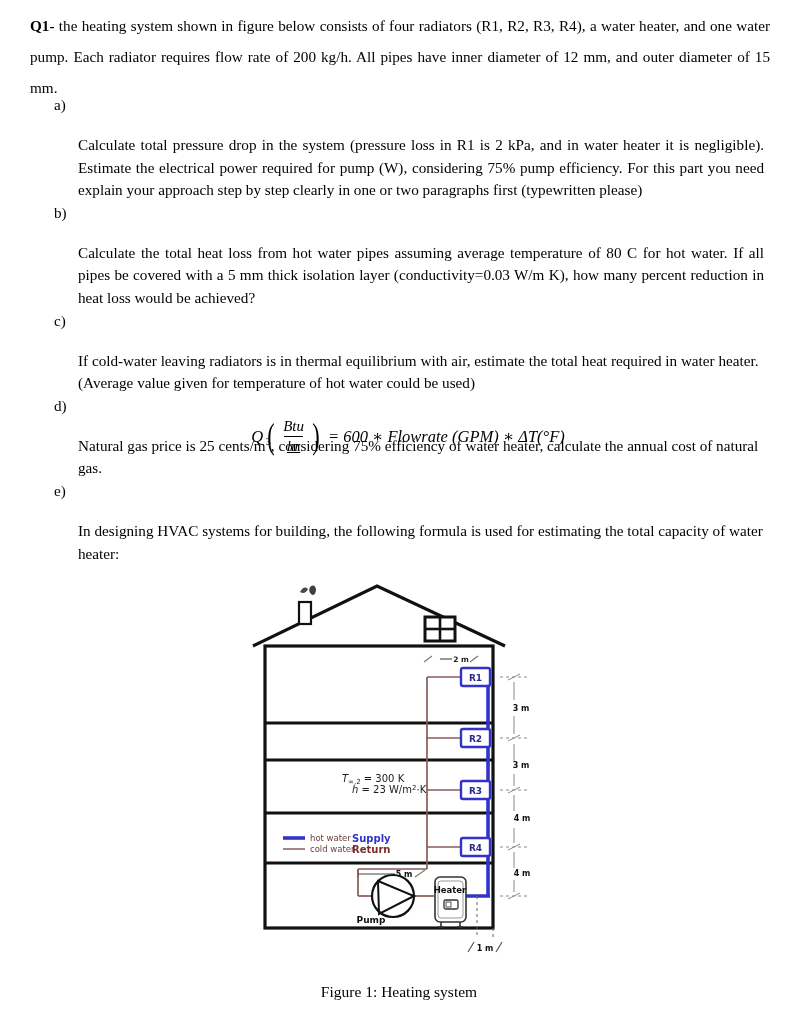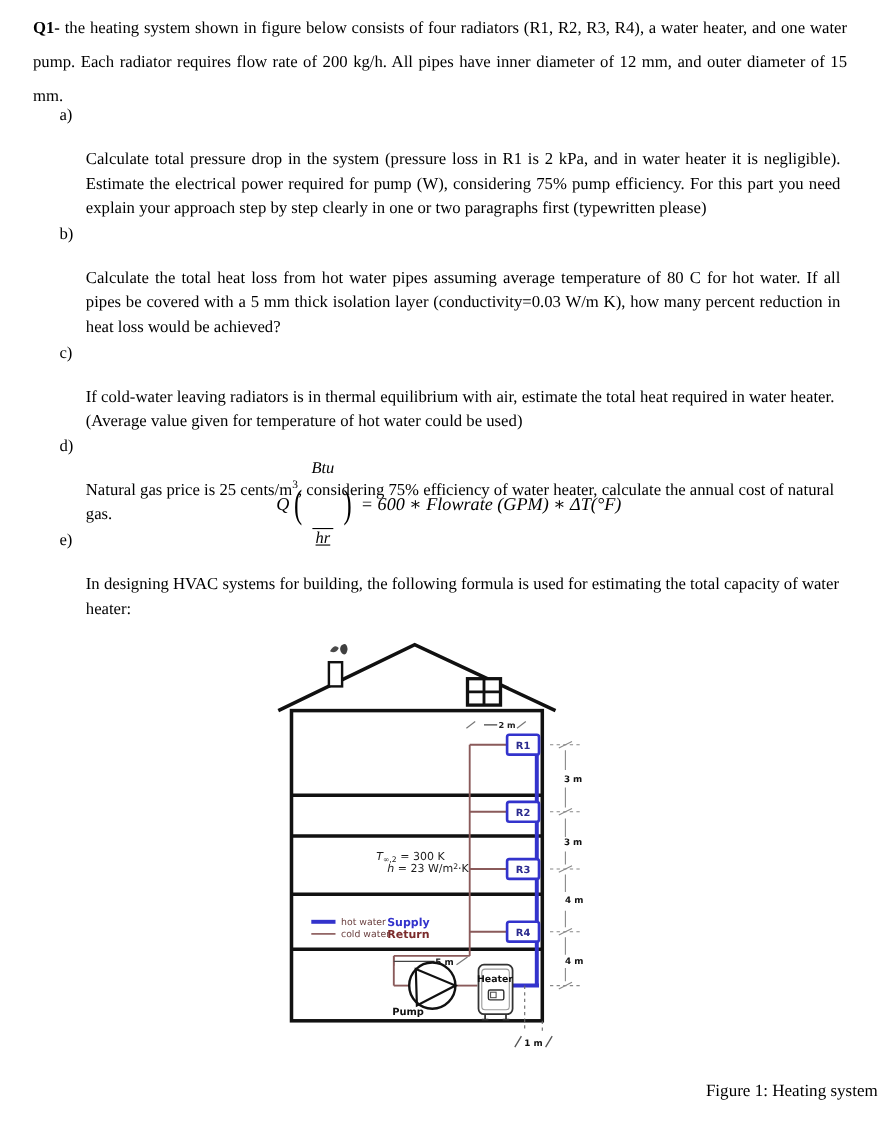--- a/index.html
+++ b/index.html
@@ -85,21 +85,20 @@
     display: inline-block;
   }
   .frac {
     display: inline-flex;
     flex-direction: column;
     align-items: center;
     justify-content: center;
     vertical-align: middle;
     margin: 0 1px;
     font-size: 15px;
-    gap: 44px;
   }
   .frac .num { padding: 0 3px 1px 3px; }
   .frac .den { padding: 1px 3px 0 3px; border-top: 1.1px solid #000; text-decoration: underline; }
   .fitalic { font-style: italic; }
 
   .closing {
     position: absolute;
     left: 52px;
     top: 492px;
     width: 712px;
@@ -117,21 +116,21 @@
     width: 798px;
     height: 400px;
   }
   .figure-svg { display: block; }
 
   .caption {
     position: absolute;
     left: 0;
     top: 983px;
     width: 798px;
-    text-align: right;
+    text-align: center;
     font-size: 15.5px;
   }
 
   
   .lbl-sans { font-family: "DejaVu Sans", "Liberation Sans", sans-serif; }
 </style>
 </head>
 <body>
 
 <div class="page">

